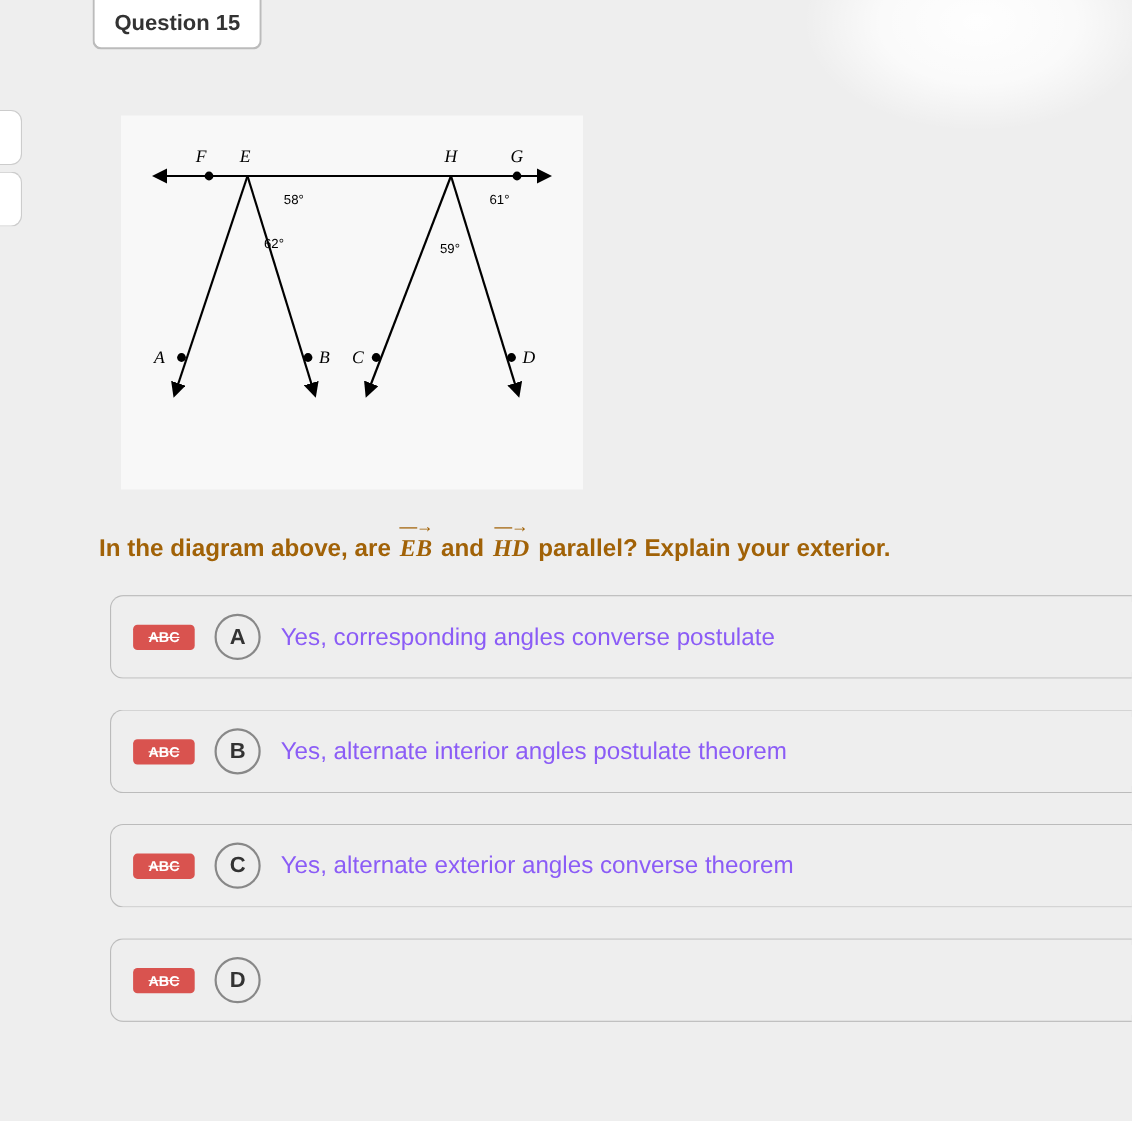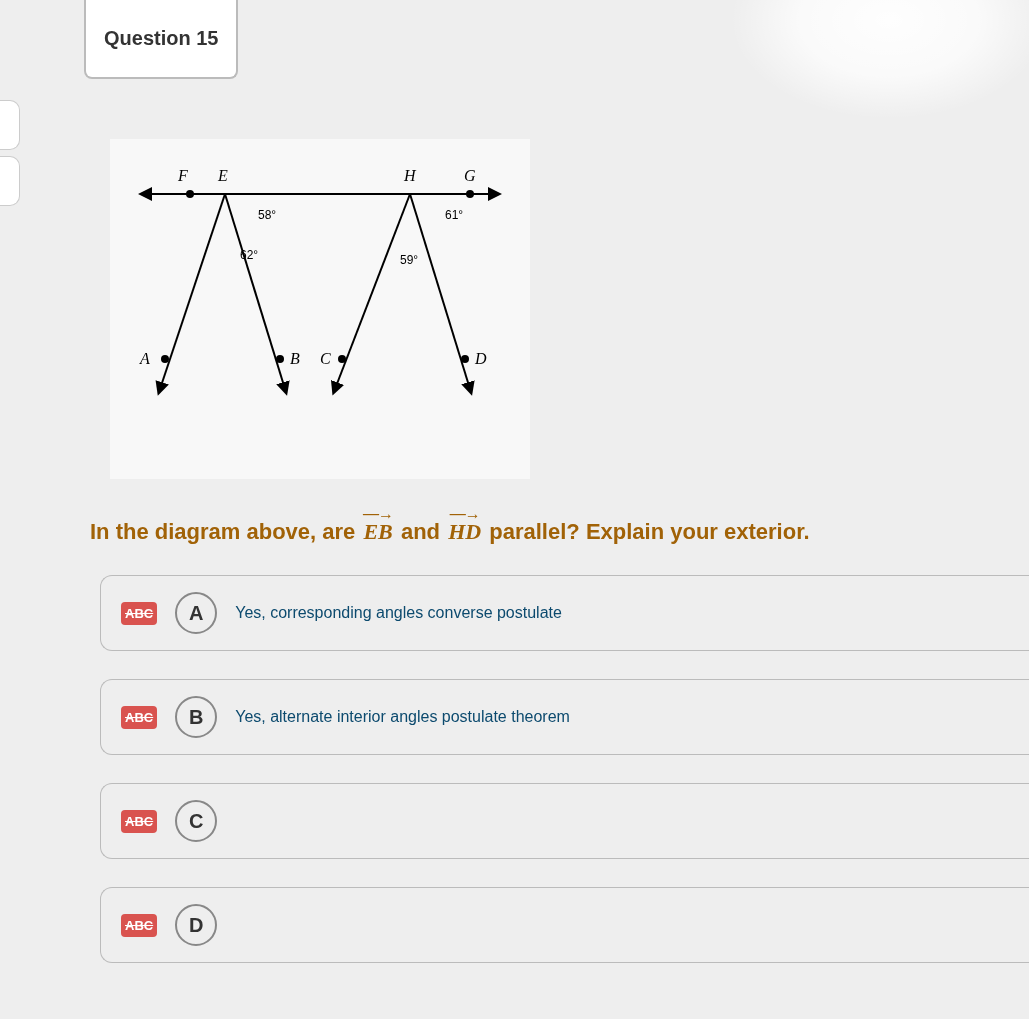--- a/index.html
+++ b/index.html
@@ -38,21 +38,21 @@
   }
   .page {
     padding: 0 0 40px 80px;
   }
   .question-tab {
     display: inline-block;
     background: #fff;
     border: 2px solid #bbb;
     border-top: none;
     border-radius: 0 0 8px 8px;
-    padding: 27px 18px;
+    padding: 10px 18px;
     font-weight: 700;
     font-size: 20px;
     color: #333;
     margin-left: 4px;
   }
   .diagram-area {
     margin: 60px 0 40px 30px;
     width: 420px;
     height: 340px;
     background: #f8f8f8;
@@ -96,21 +96,21 @@
     padding: 16px 20px;
     margin-bottom: 28px;
     background: #eeeeee;
     gap: 18px;
   }
   .eliminate-btn {
     background: #d9534f;
     color: #fff;
     font-size: 13px;
     font-weight: 700;
-    padding: 4px 4px;
+    padding: 4px 14px;
     border-radius: 4px;
     text-decoration: line-through;
     cursor: pointer;
     user-select: none;
     flex-shrink: 0;
   }
   .letter-circle {
     width: 42px;
     height: 42px;
     border: 2px solid #888;
@@ -118,22 +118,22 @@
     display: flex;
     align-items: center;
     justify-content: center;
     font-weight: 600;
     font-size: 20px;
     color: #333;
     cursor: pointer;
     flex-shrink: 0;
   }
   .option-text {
-    font-size: 16px;
-    color: #0c4a6e;
+    font-size: 22px;
+    color: #8b5cf6;
   }
   .pt-label { font-family: Georgia, serif; font-style: italic; font-size: 16px; }
   .angle-label { font-size: 12px; fill: #000; }
 </style>
 </head>
 <body>
 
 <div class="glare"></div>
 
 <div class="left-stubs">
@@ -201,20 +201,21 @@
       <span class="option-text">Yes, corresponding angles converse postulate</span>
     </div>
     <div class="option-row">
       <span class="eliminate-btn">ABC</span>
       <span class="letter-circle">B</span>
       <span class="option-text">Yes, alternate interior angles postulate theorem</span>
     </div>
     <div class="option-row">
       <span class="eliminate-btn">ABC</span>
       <span class="letter-circle">C</span>
+      <span class="option-text">Yes, alternate exterior angles converse theorem</span>
     </div>
     <div class="option-row">
       <span class="eliminate-btn">ABC</span>
       <span class="letter-circle">D</span>
     </div>
   </div>
 
 </div>
 
 </body></html>

